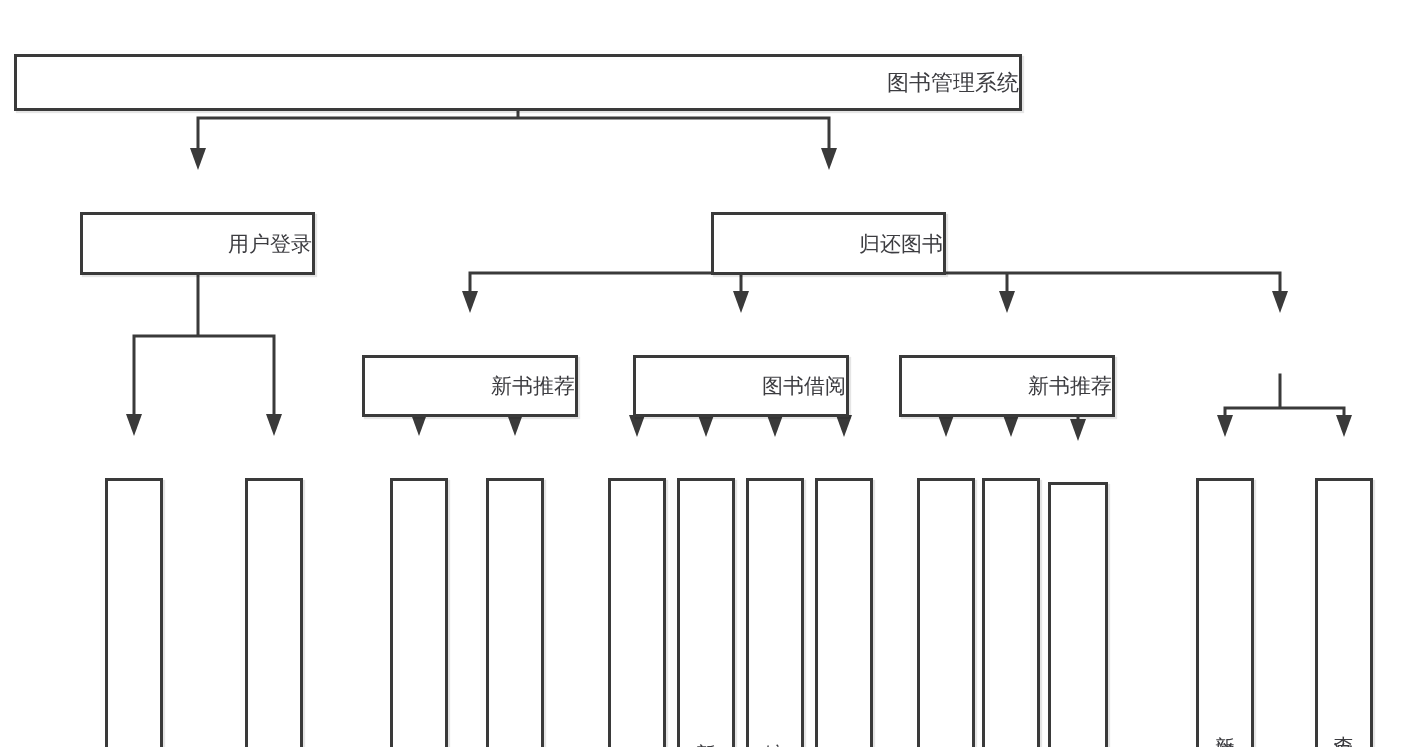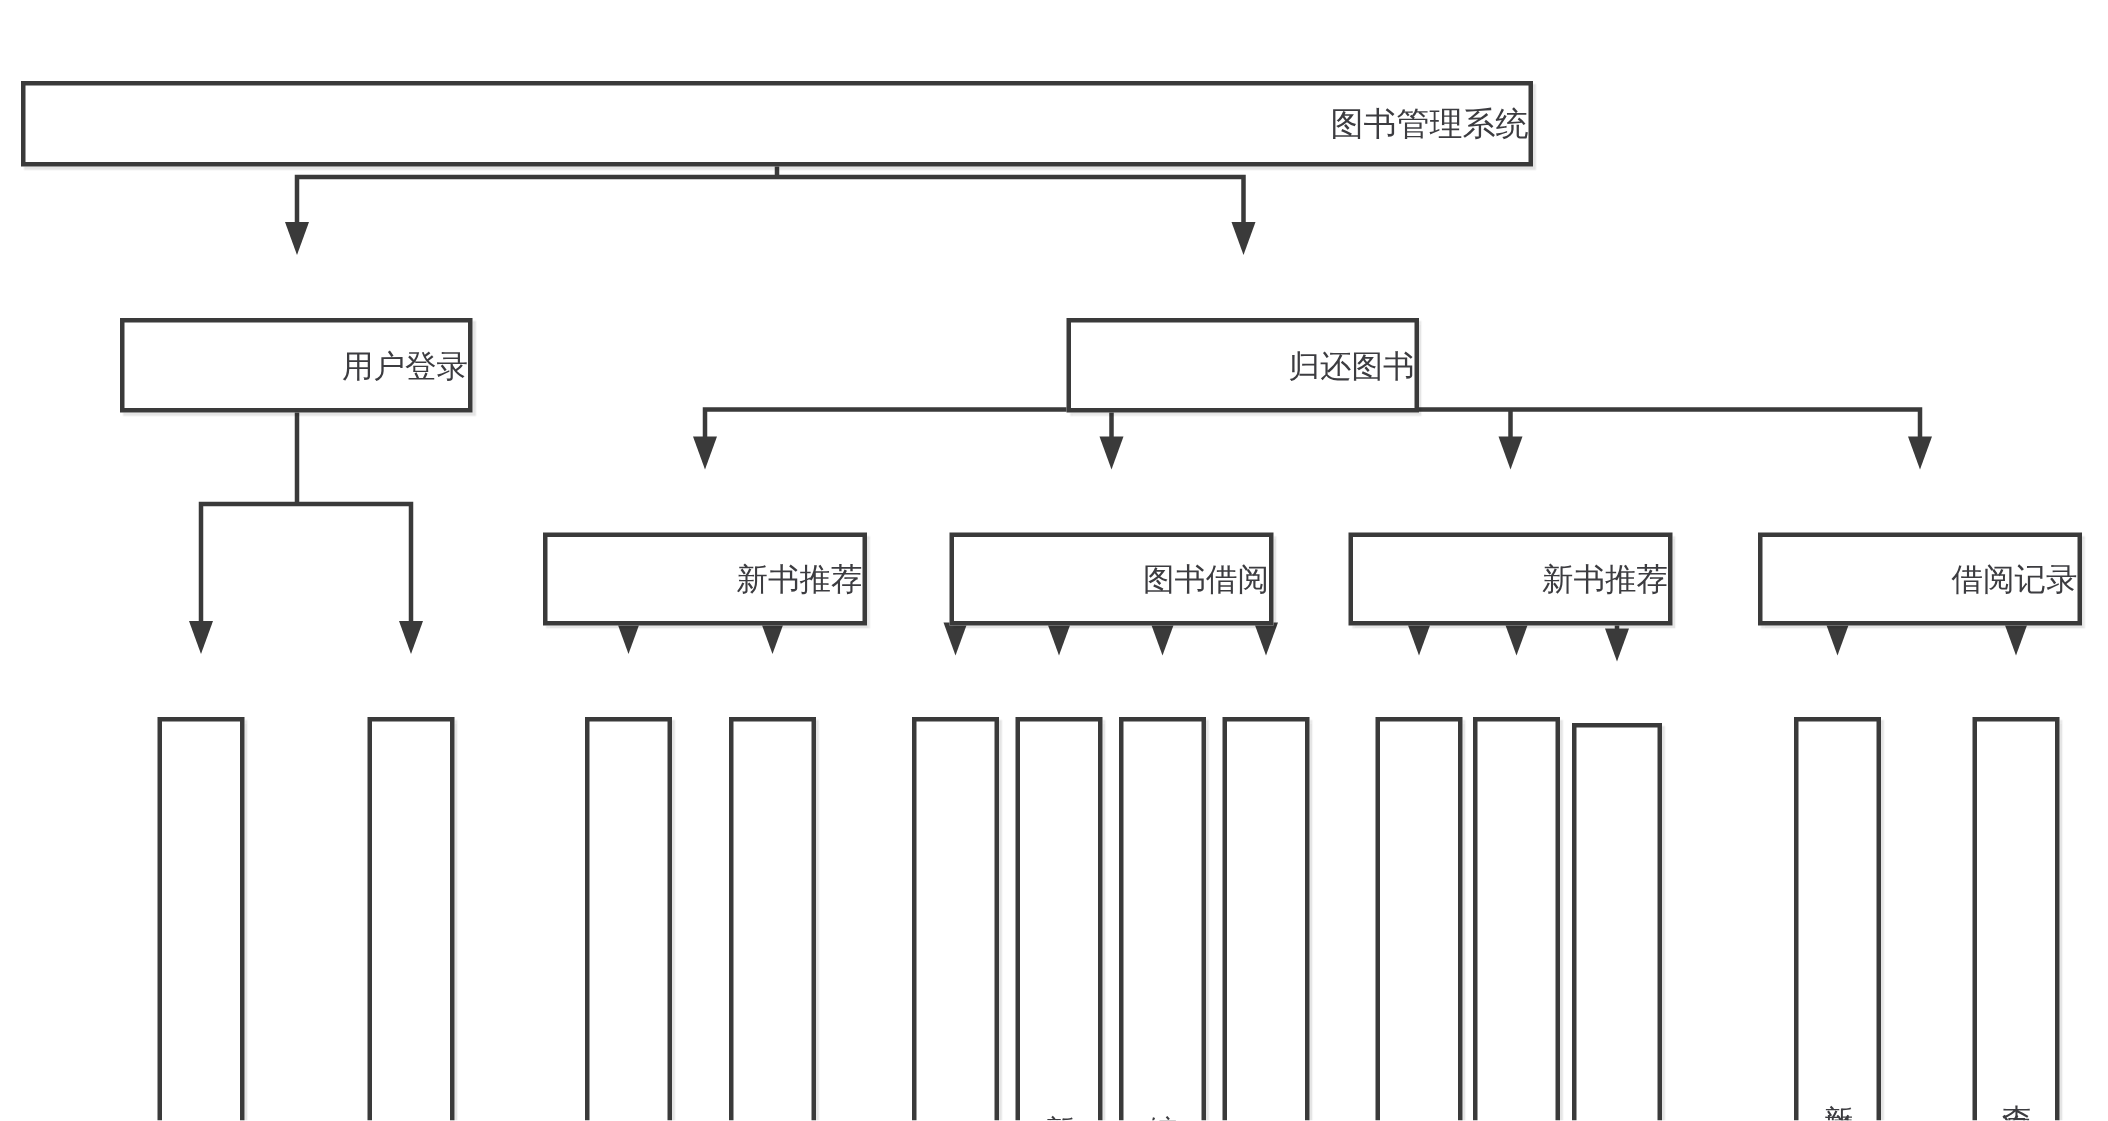--- a/index.html
+++ b/index.html
@@ -153,23 +153,20 @@
 
   <div class="node l3-node l3-a">
     <span>新书推荐</span>
   </div>
   <div class="node l3-node l3-b">
     <span>图书借阅</span>
   </div>
   <div class="node l3-node l3-c">
     <span>新书推荐</span>
   </div>
-  <div class="node l3-node l3-d">
-    <span>借阅记录</span>
-  </div>
 
   <div class="node leaf leaf-a1">
     <span>用户登录</span>
   </div>
   <div class="node leaf leaf-a2">
     <span>注销登录</span>
   </div>
 
   <div class="node leaf leaf-b1">
     <span>查询图书</span>

